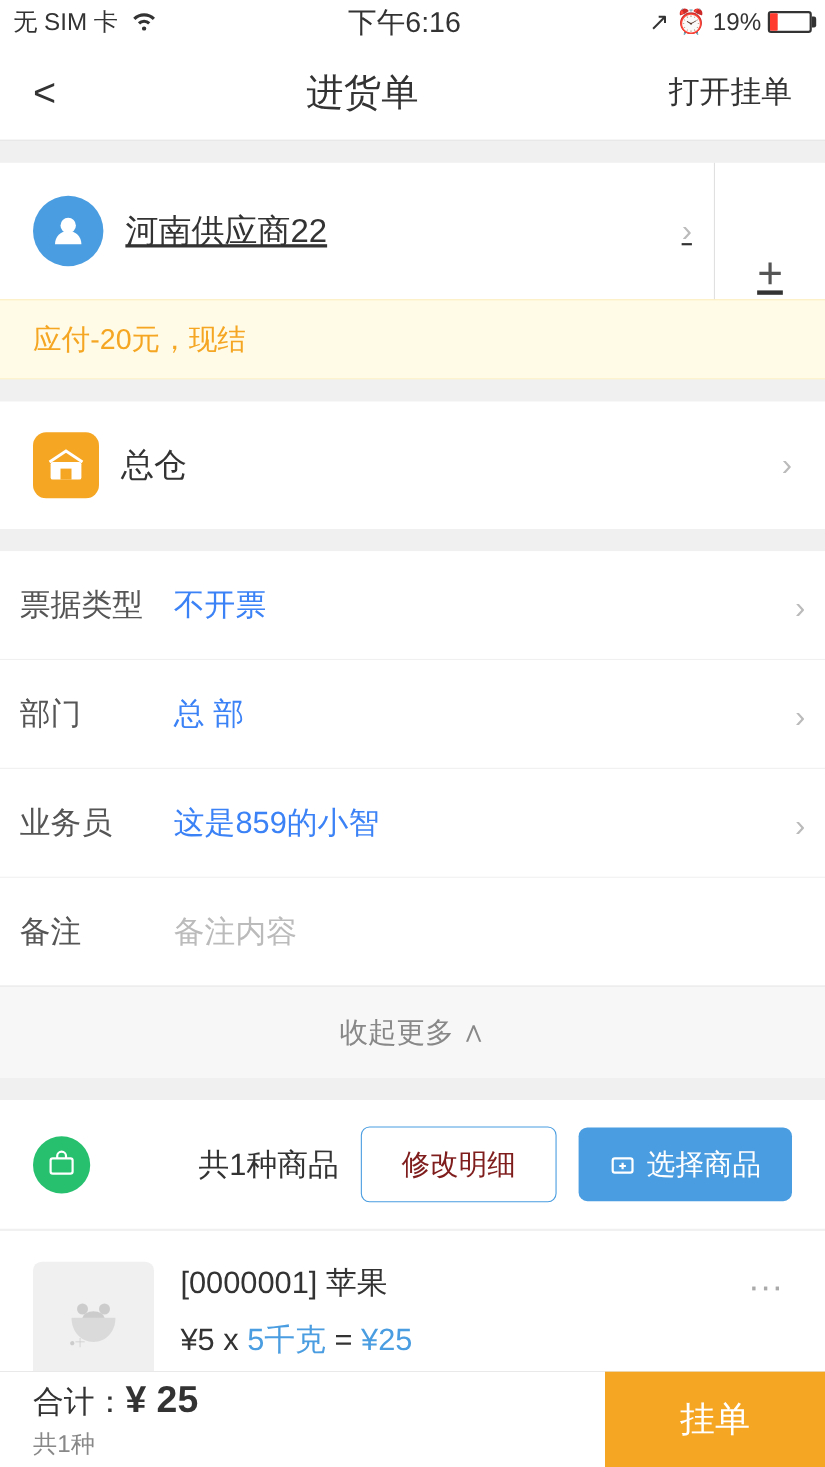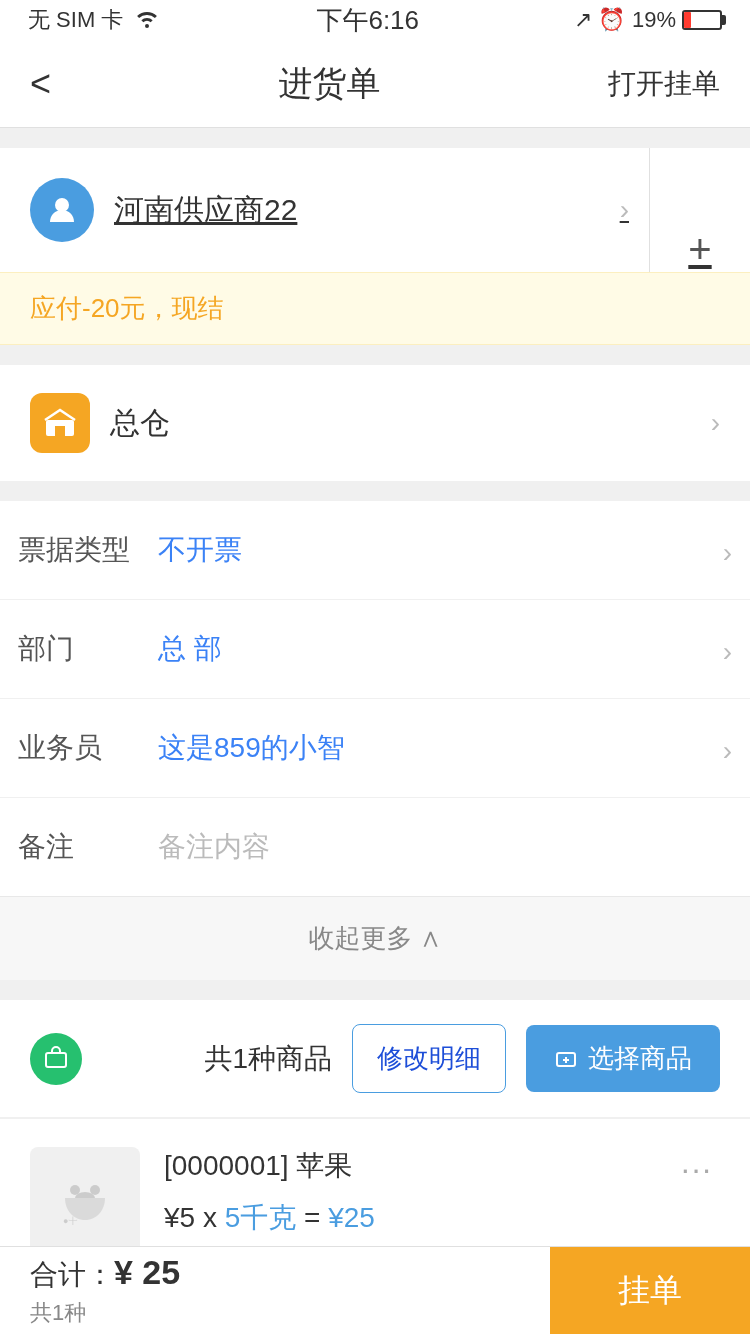--- a/index.html
+++ b/index.html
@@ -13,21 +13,21 @@
       color: #333;
     }
 
     
     .status-bar {
       background: #fff;
       height: 40px;
       display: flex;
       align-items: center;
       justify-content: space-between;
-      padding: 0 28px;
+      padding: 0 12px;
       font-size: 22px;
       color: #333;
     }
     .status-left { display: flex; align-items: center; gap: 10px; }
     .status-center { font-size: 26px; font-weight: 500; }
     .status-right { display: flex; align-items: center; gap: 6px; font-size: 22px; }
     .battery-icon {
       display: inline-flex; align-items: center;
       width: 40px; height: 20px;
       border: 2px solid #333; border-radius: 3px; position: relative;
@@ -173,24 +173,24 @@
       width: 52px; height: 52px;
       background: #26c06f;
       border-radius: 50%;
       display: flex; align-items: center; justify-content: center;
       flex-shrink: 0;
     }
     .product-count-icon svg { width: 28px; height: 28px; fill: #fff; }
     .product-count-text { font-size: 28px; color: #333; flex: 1; text-align: right; }
     .btn-outline {
       border: 1.5px solid #4a9de0;
-      color: #1d4ed8;
+      color: #7f1d1d;
       background: #fff;
       border-radius: 8px;
-      padding: 16px 24px;
+      padding: 16px 36px;
       font-size: 26px;
       cursor: pointer;
     }
     .btn-blue {
       background: #4a9de0;
       color: #fff;
       border: none;
       border-radius: 8px;
       padding: 16px 28px;
       font-size: 26px;

